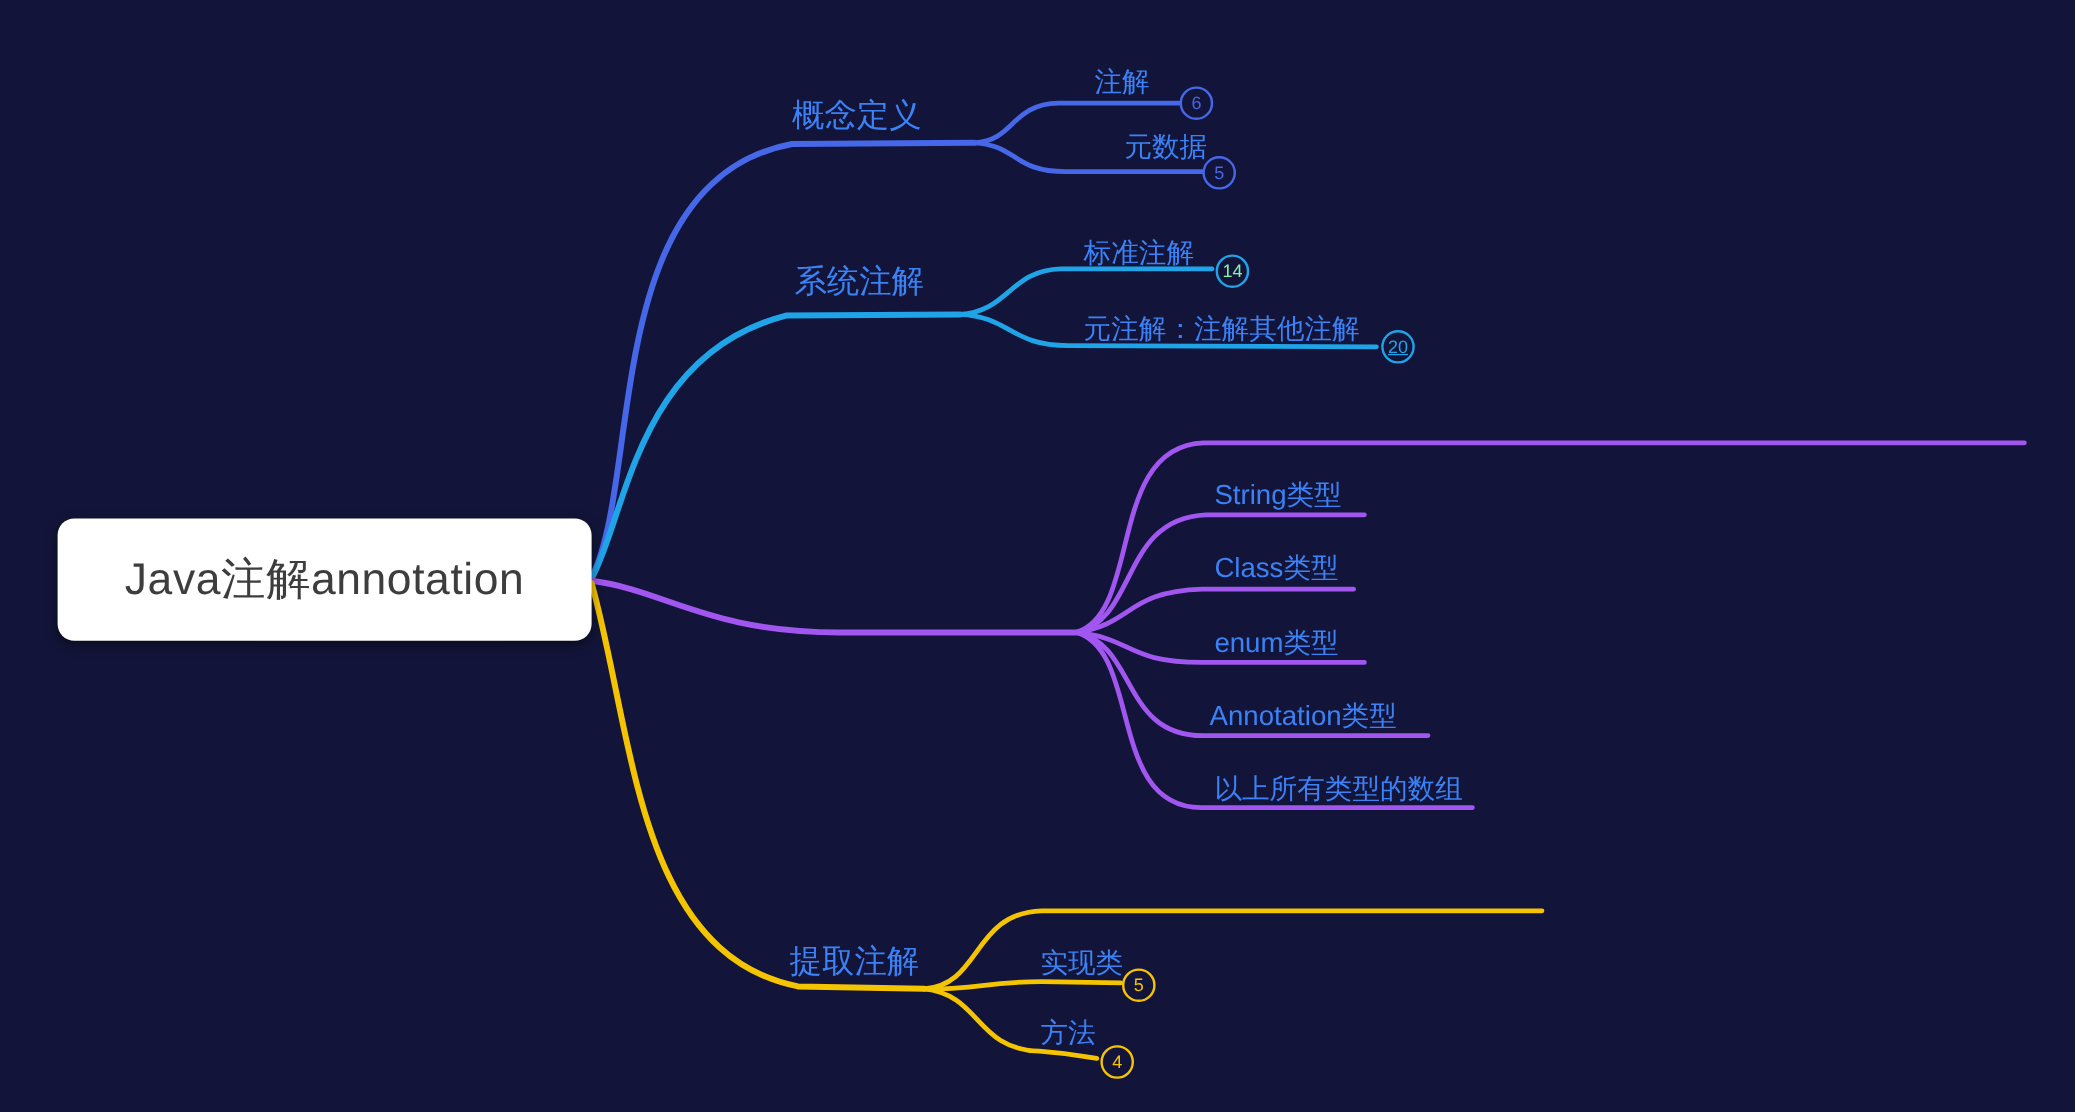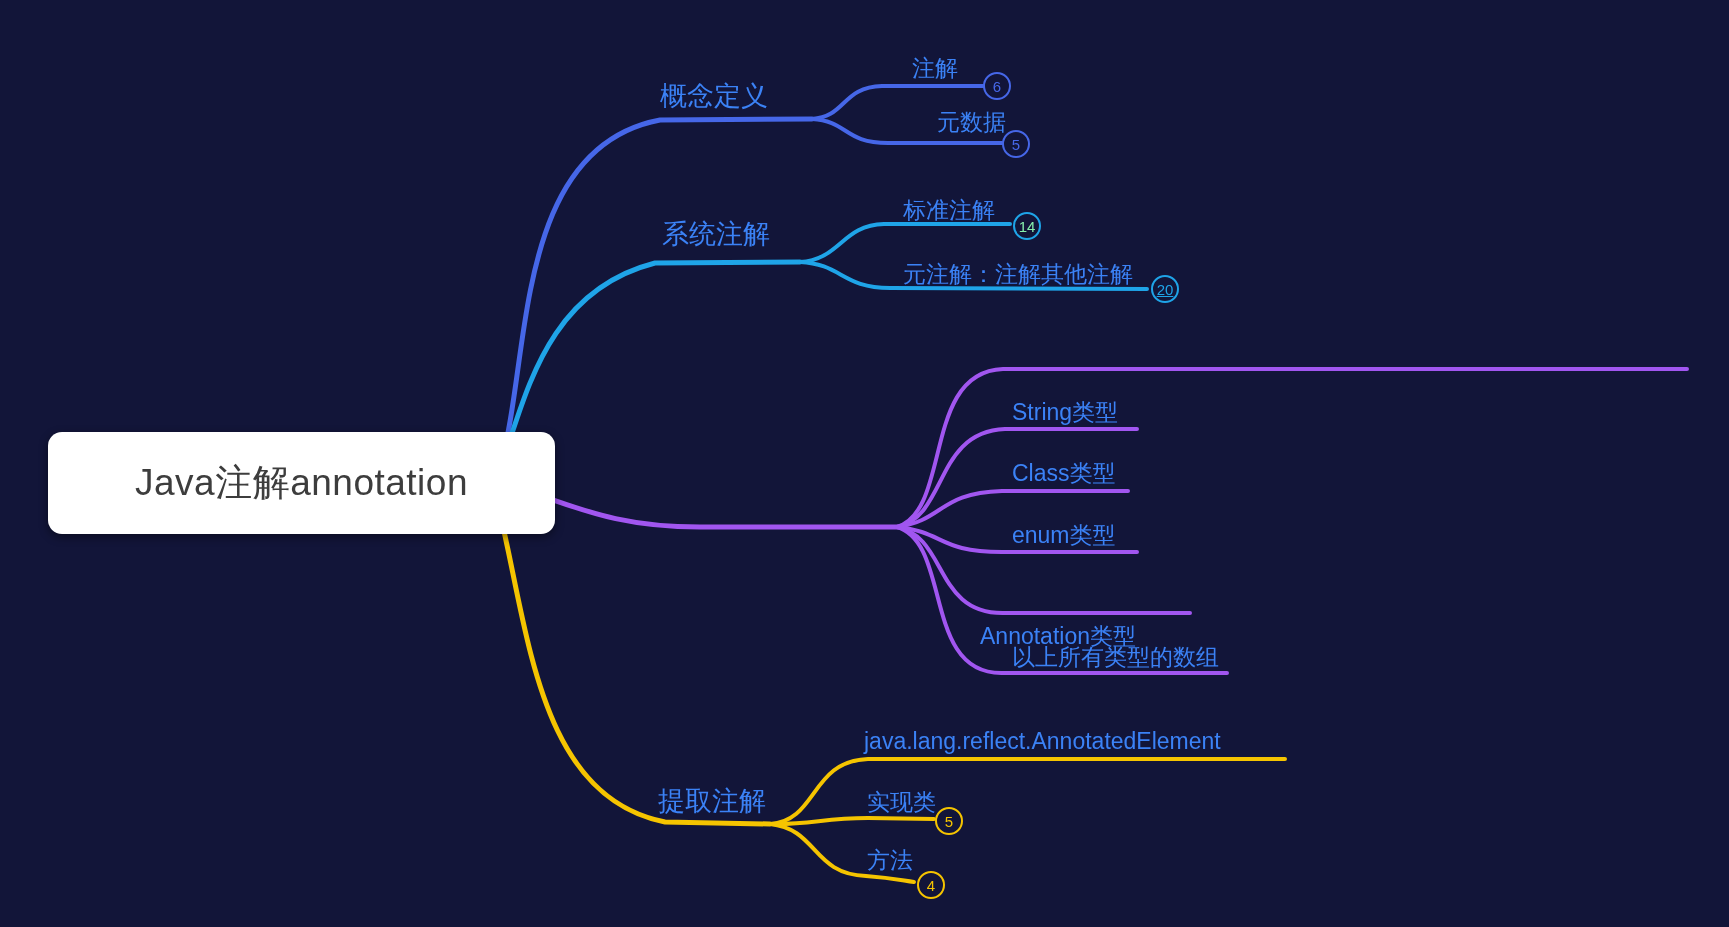--- a/index.html
+++ b/index.html
@@ -12,21 +12,21 @@
     width:1729px;height:927px;
     overflow:hidden;
   }
   .connectors{
     position:absolute;left:0;top:0;width:1729px;height:927px;
   }
   .connectors path{fill:none;stroke-linecap:round;}
   .trunk{stroke-width:5px;}
   .limb{stroke-width:4px;}
   .root-node{
-    position:absolute;left:48px;top:432px;width:507px;height:102px;
+    position:absolute;left:48px;top:432px;width:445px;height:102px;
     background:#ffffff;border-radius:14px;
     display:flex;align-items:center;justify-content:center;
     box-shadow:0 3px 10px rgba(0,0,0,0.45);
   }
   .root-node .root-label{
     font-size:37px;color:#3d3d3d;letter-spacing:0.5px;white-space:nowrap;
   }
   .lbl{
     position:absolute;color:#3b82f6;white-space:nowrap;line-height:1.1;
   }
@@ -80,23 +80,22 @@
 
   <span class="lbl branch-lbl" style="left:662px;top:220px;">系统注解</span>
   <span class="lbl child-lbl" style="left:903px;top:198px;">标准注解</span>
   <span class="lbl child-lbl" style="left:903px;top:262px;">元注解：注解其他注解</span>
   <span class="badge" style="left: 1013px; top: 212px; border-color: rgb(31, 164, 232); color: #86efac; background-color: rgb(18, 21, 57);">14</span>
   <span class="badge" style="left: 1151px; top: 275px; border-color: rgb(31, 164, 232); color: rgb(31, 164, 232); background-color: rgb(18, 21, 57); text-decoration: underline;">20</span>
 
   <span class="lbl child-lbl" style="left:1012px;top:400px;">String类型</span>
   <span class="lbl child-lbl" style="left:1012px;top:461px;">Class类型</span>
   <span class="lbl child-lbl" style="left:1012px;top:523px;">enum类型</span>
-  <span class="lbl child-lbl" style="left:980px;top:584px;margin-top:40px;">Annotation类型</span>
+  <span class="lbl child-lbl" style="left:1008px;top:584px;">Annotation类型</span>
   <span class="lbl child-lbl" style="left:1012px;top:645px;">以上所有类型的数组</span>
 
   <span class="lbl branch-lbl" style="left:658px;top:787px;">提取注解</span>
-  <span class="lbl child-lbl" style="left:864px;top:729px;">java.lang.reflect.AnnotatedElement</span>
   <span class="lbl child-lbl" style="left:867px;top:790px;">实现类</span>
   <span class="lbl child-lbl" style="left:867px;top:848px;">方法</span>
   <span class="badge" style="left: 935px; top: 807px; border-color: rgb(245, 196, 0); color: rgb(245, 196, 0); background-color: rgb(18, 21, 57);">5</span>
   <span class="badge" style="left: 917px; top: 871px; border-color: rgb(245, 196, 0); color: rgb(245, 196, 0); background-color: rgb(18, 21, 57);">4</span>
 
 </div>
 
 </body></html>

